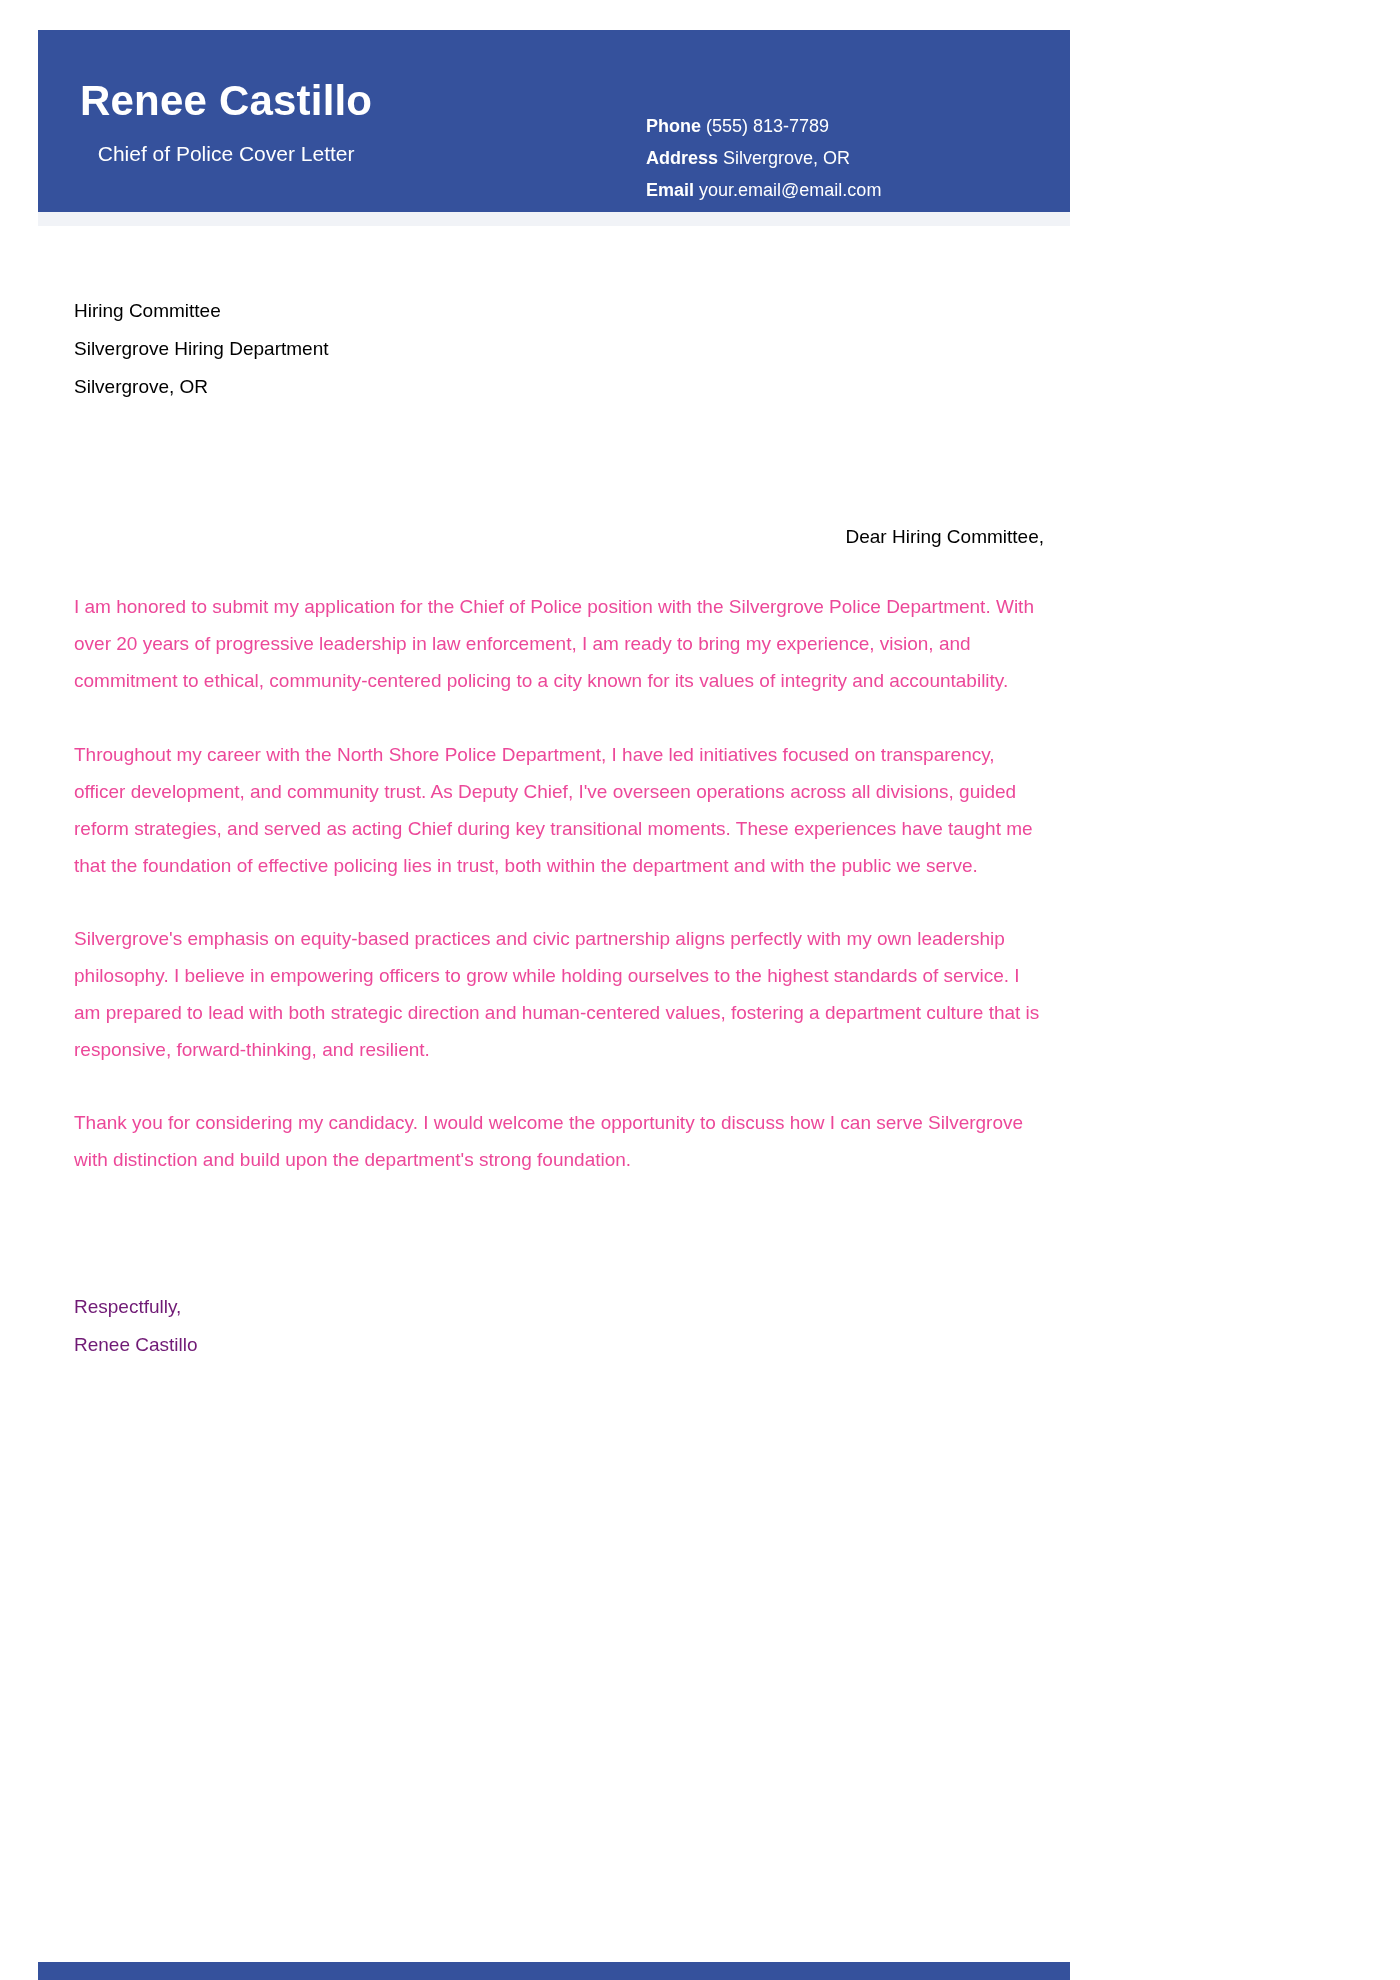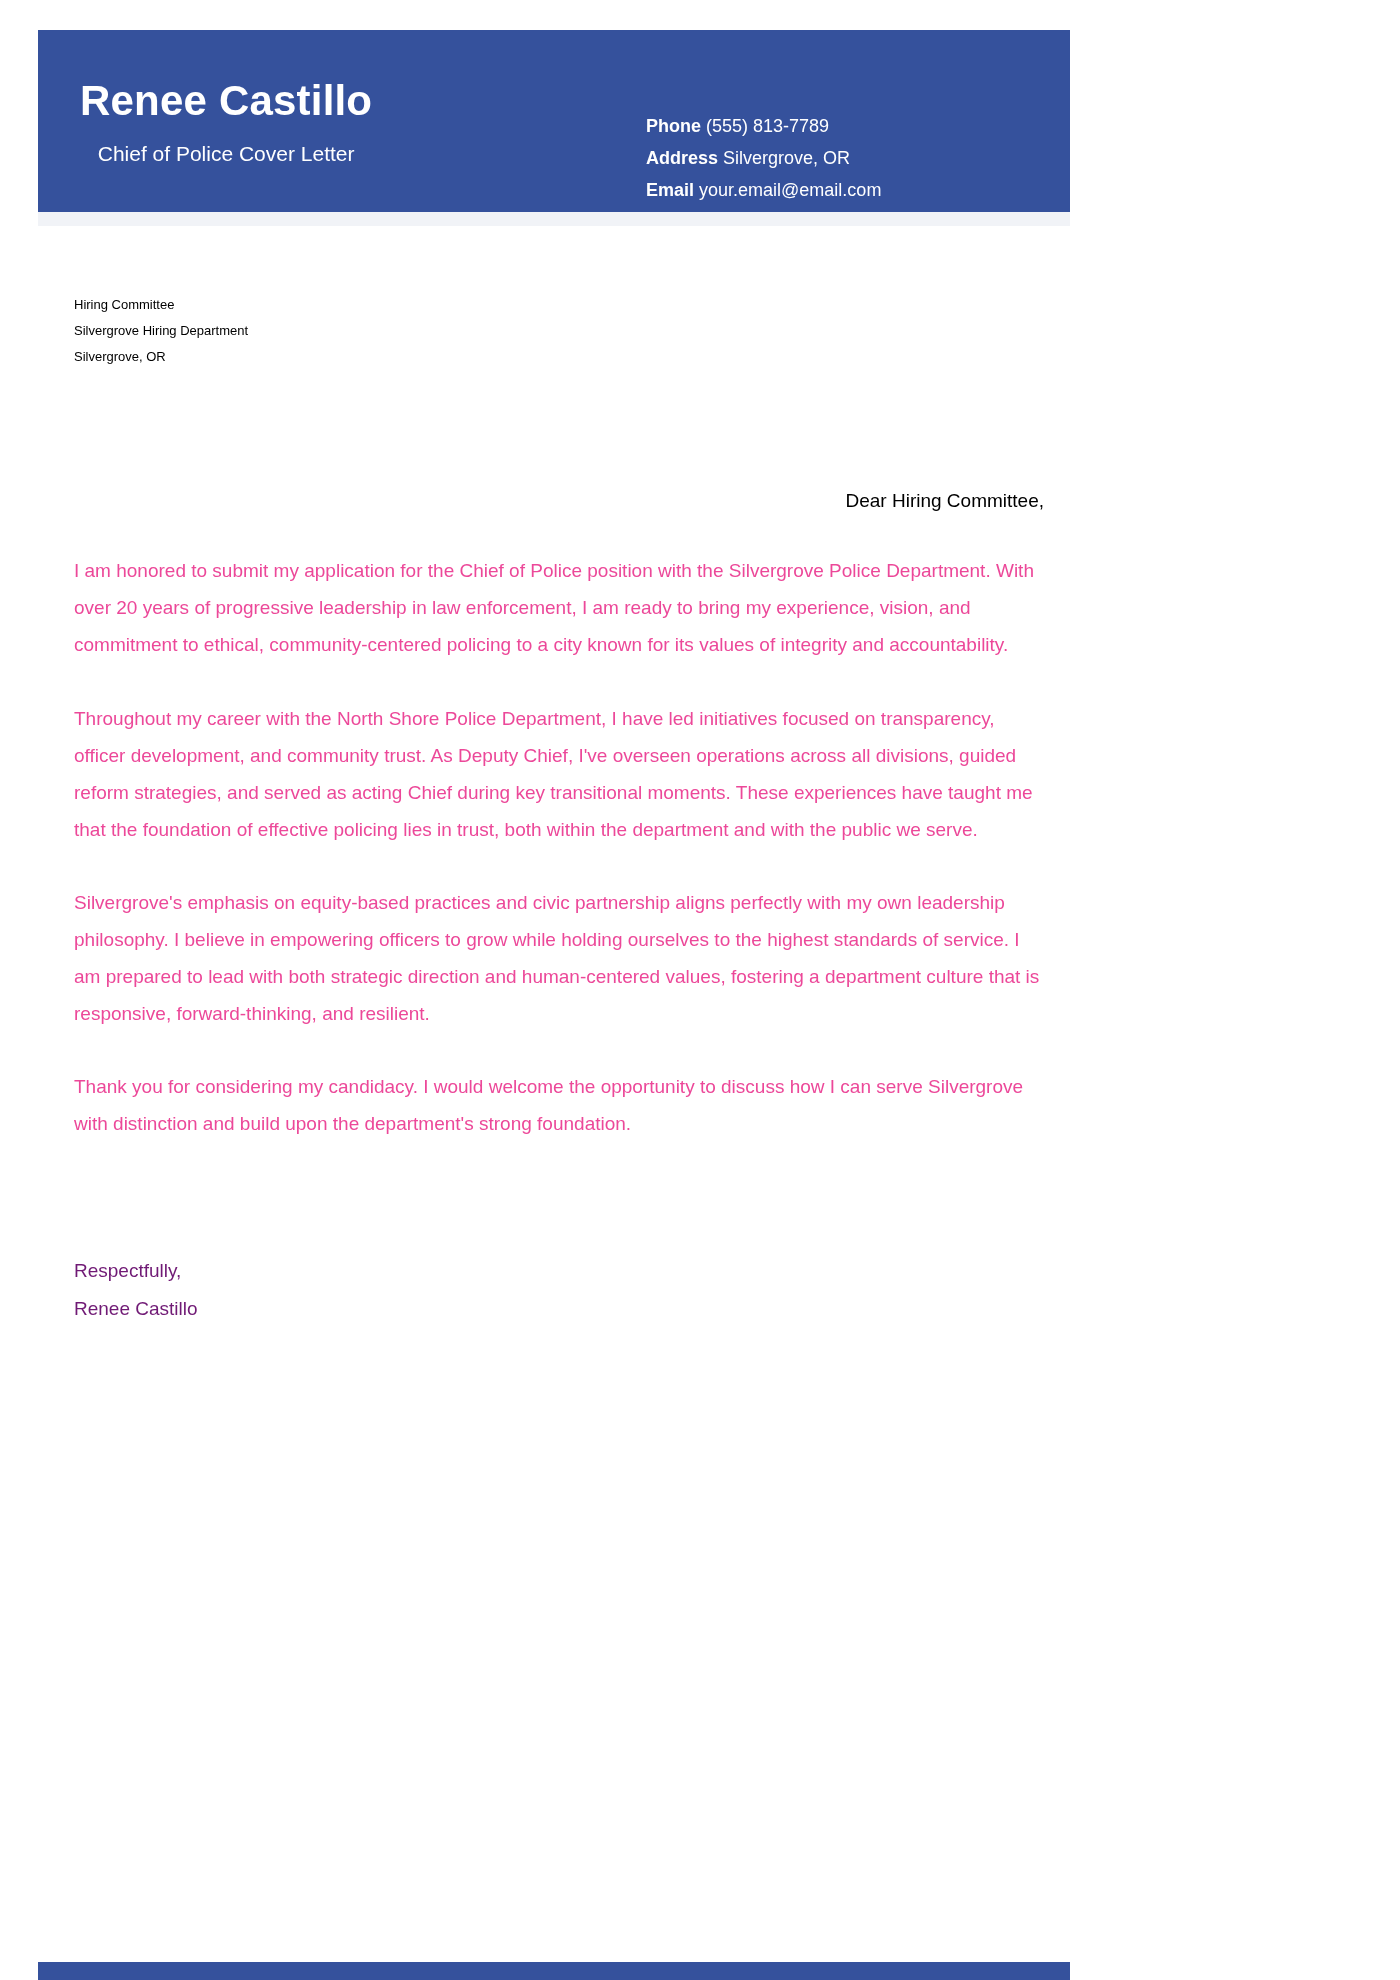--- a/index.html
+++ b/index.html
@@ -86,21 +86,21 @@
   }
 
   
   .body-area {
     position: absolute;
     left: 74px;
     top: 292px;
     width: 970px;
   }
   .recipient {
-    font-size: 13px;
+    font-size: 19px;
     color: #000000;
     line-height: 2.0;
   }
   .recipient div {
     white-space: nowrap;
   }
   .salutation {
     font-size: 19px;
     color: #000000;
     margin-top: 116px;

